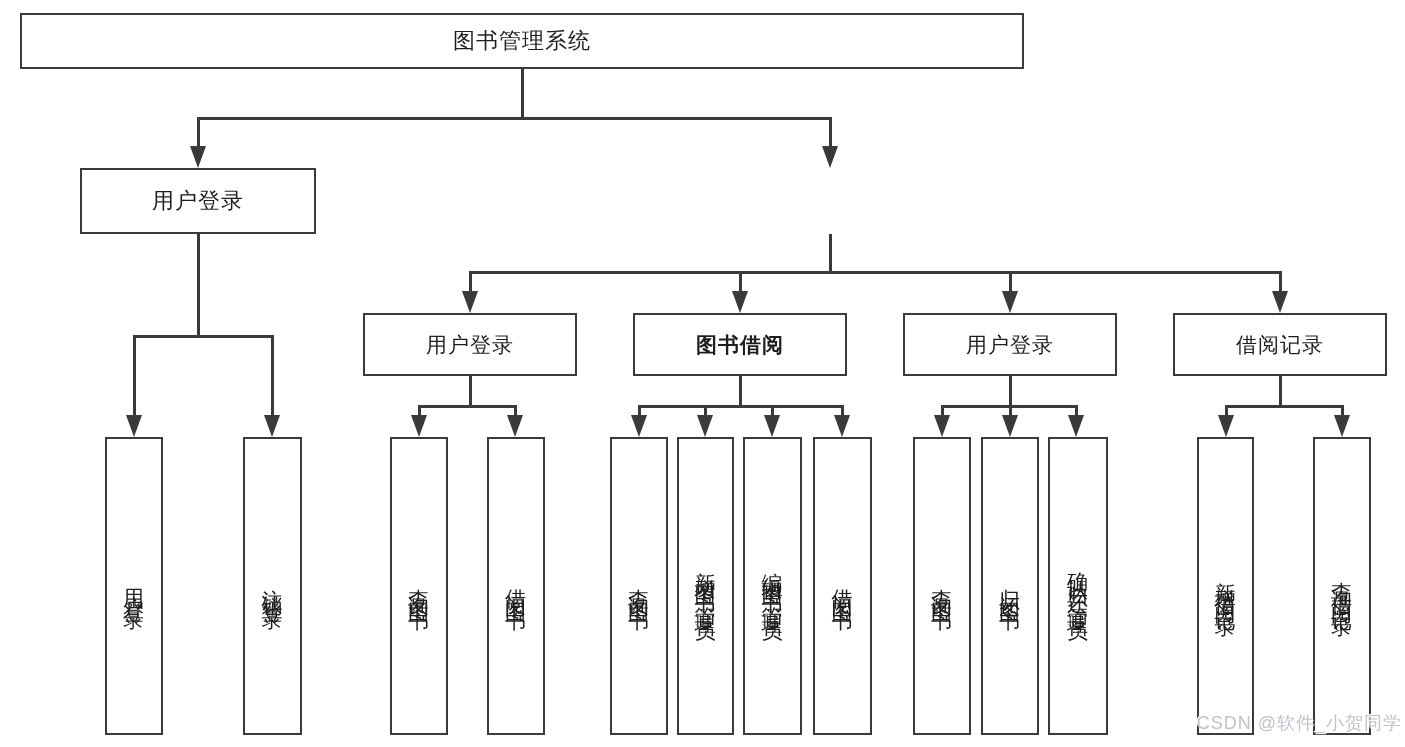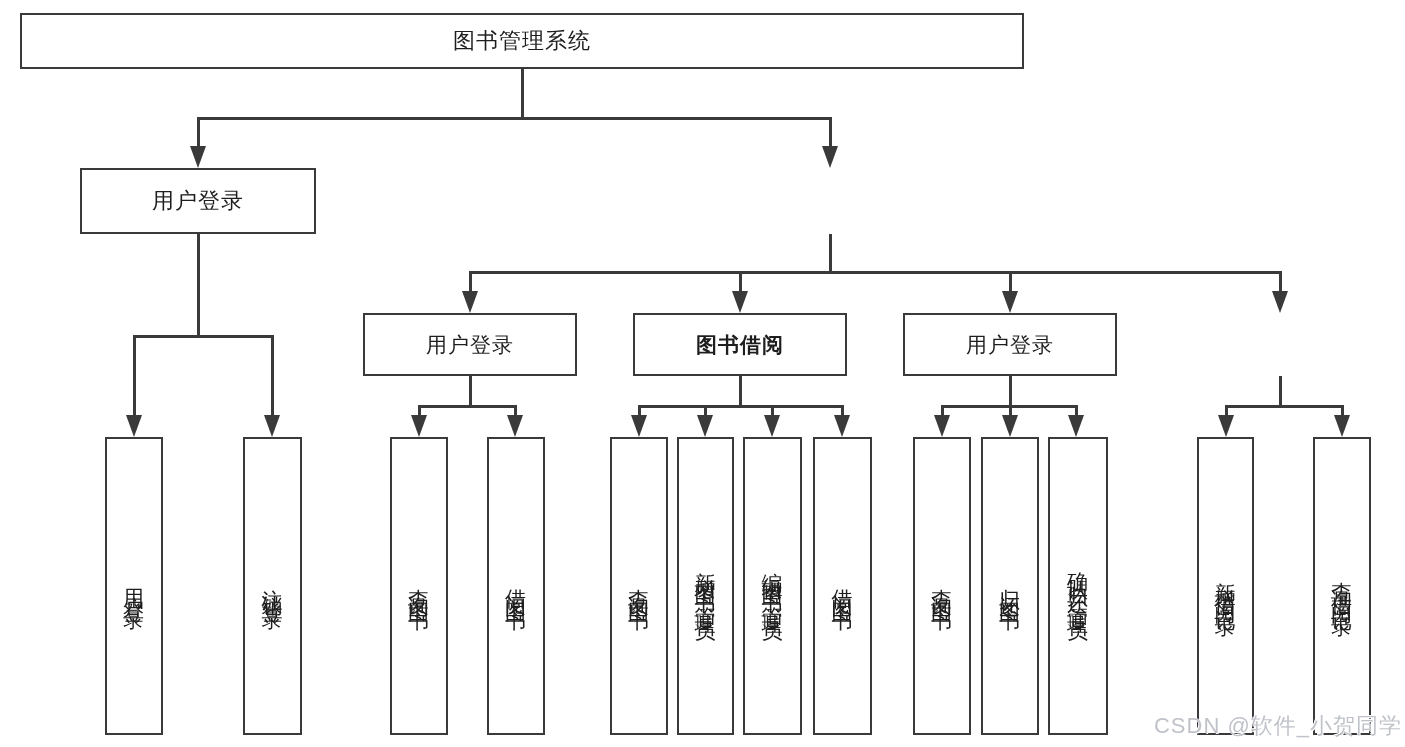--- a/index.html
+++ b/index.html
@@ -39,21 +39,21 @@
   .vl{position:absolute;width:2.5px;background:var(--line);z-index:1;}
   .ah{
     position:absolute;width:0;height:0;z-index:1;
     border-left:8px solid transparent;
     border-right:8px solid transparent;
     border-top:22px solid var(--line);
   }
   .watermark{
     position:absolute;
     right:3px;top:711px;
-    font-size:22px;
+    font-size:18px;
     color:var(--watermark);
     text-shadow:1px 1px 0 #ffffff,-1px -1px 0 #ffffff;
     letter-spacing:1px;
     z-index:3;
     white-space:nowrap;
   }
 </style>
 </head>
 <body>
 
@@ -118,20 +118,21 @@
   <div class="vl" style="left:1341px;top:405px;height:12px;"></div>
   <div class="ah" style="left:1334px;top:415px;"></div>
 
   <div class="box" style="left:20px;top:13px;width:1004px;height:56px;font-size:22px;">图书管理系统</div>
 
   <div class="box" style="left:80px;top:168px;width:236px;height:66px;font-size:22px;">用户登录</div>
 
   <div class="box" style="left:363px;top:313px;width:214px;height:63px;">用户登录</div>
   <div class="box" style="left:633px;top:313px;width:214px;height:63px;font-weight:bold;">图书借阅</div>
   <div class="box" style="left:903px;top:313px;width:214px;height:63px;">用户登录</div>
+  <div class="box" style="left:1173px;top:313px;width:214px;height:63px;">借阅记录</div>
 
   <div class="box vbox" style="left:105px;top:437px;width:58px;height:298px;">用户登录</div>
   <div class="box vbox" style="left:243px;top:437px;width:59px;height:298px;">注销登录</div>
 
   <div class="box vbox" style="left:390px;top:437px;width:58px;height:298px;">查询图书</div>
   <div class="box vbox" style="left:487px;top:437px;width:58px;height:298px;">借阅图书</div>
 
   <div class="box vbox" style="left:610px;top:437px;width:58px;height:298px;">查询图书</div>
   <div class="box vbox" style="left:677px;top:437px;width:57px;height:298px;">新增图书（管理员）</div>
   <div class="box vbox" style="left:743px;top:437px;width:59px;height:298px;">编辑图书（管理员）</div>

